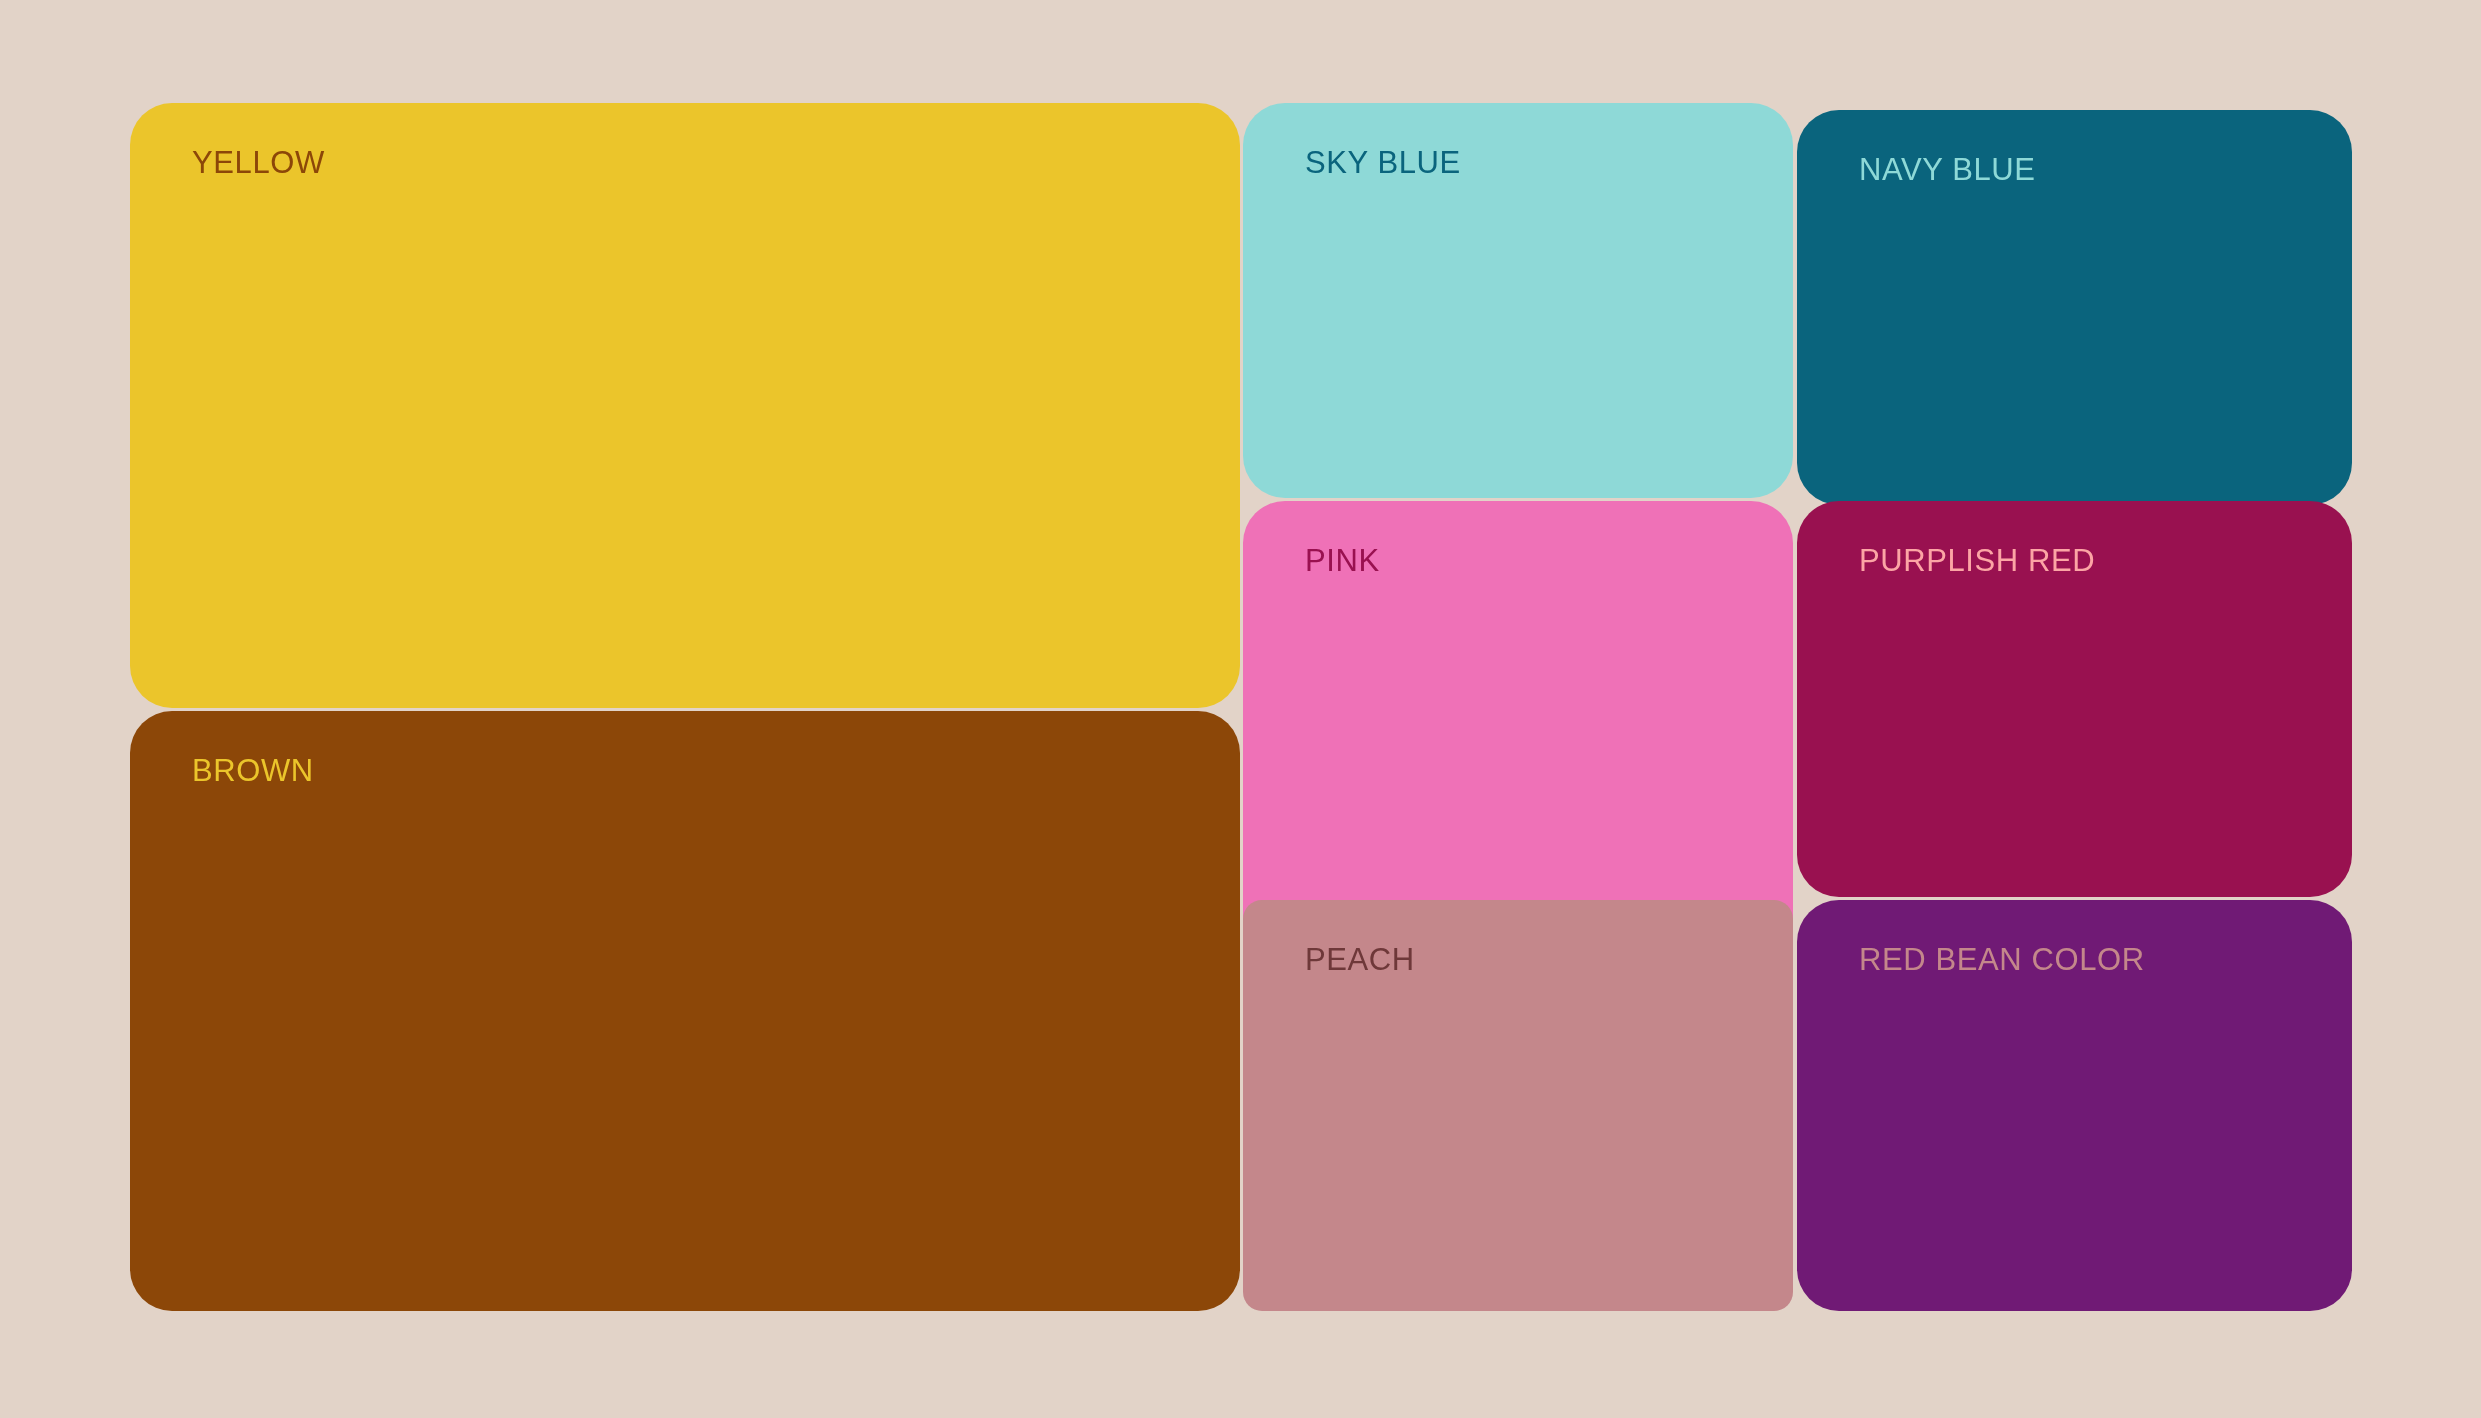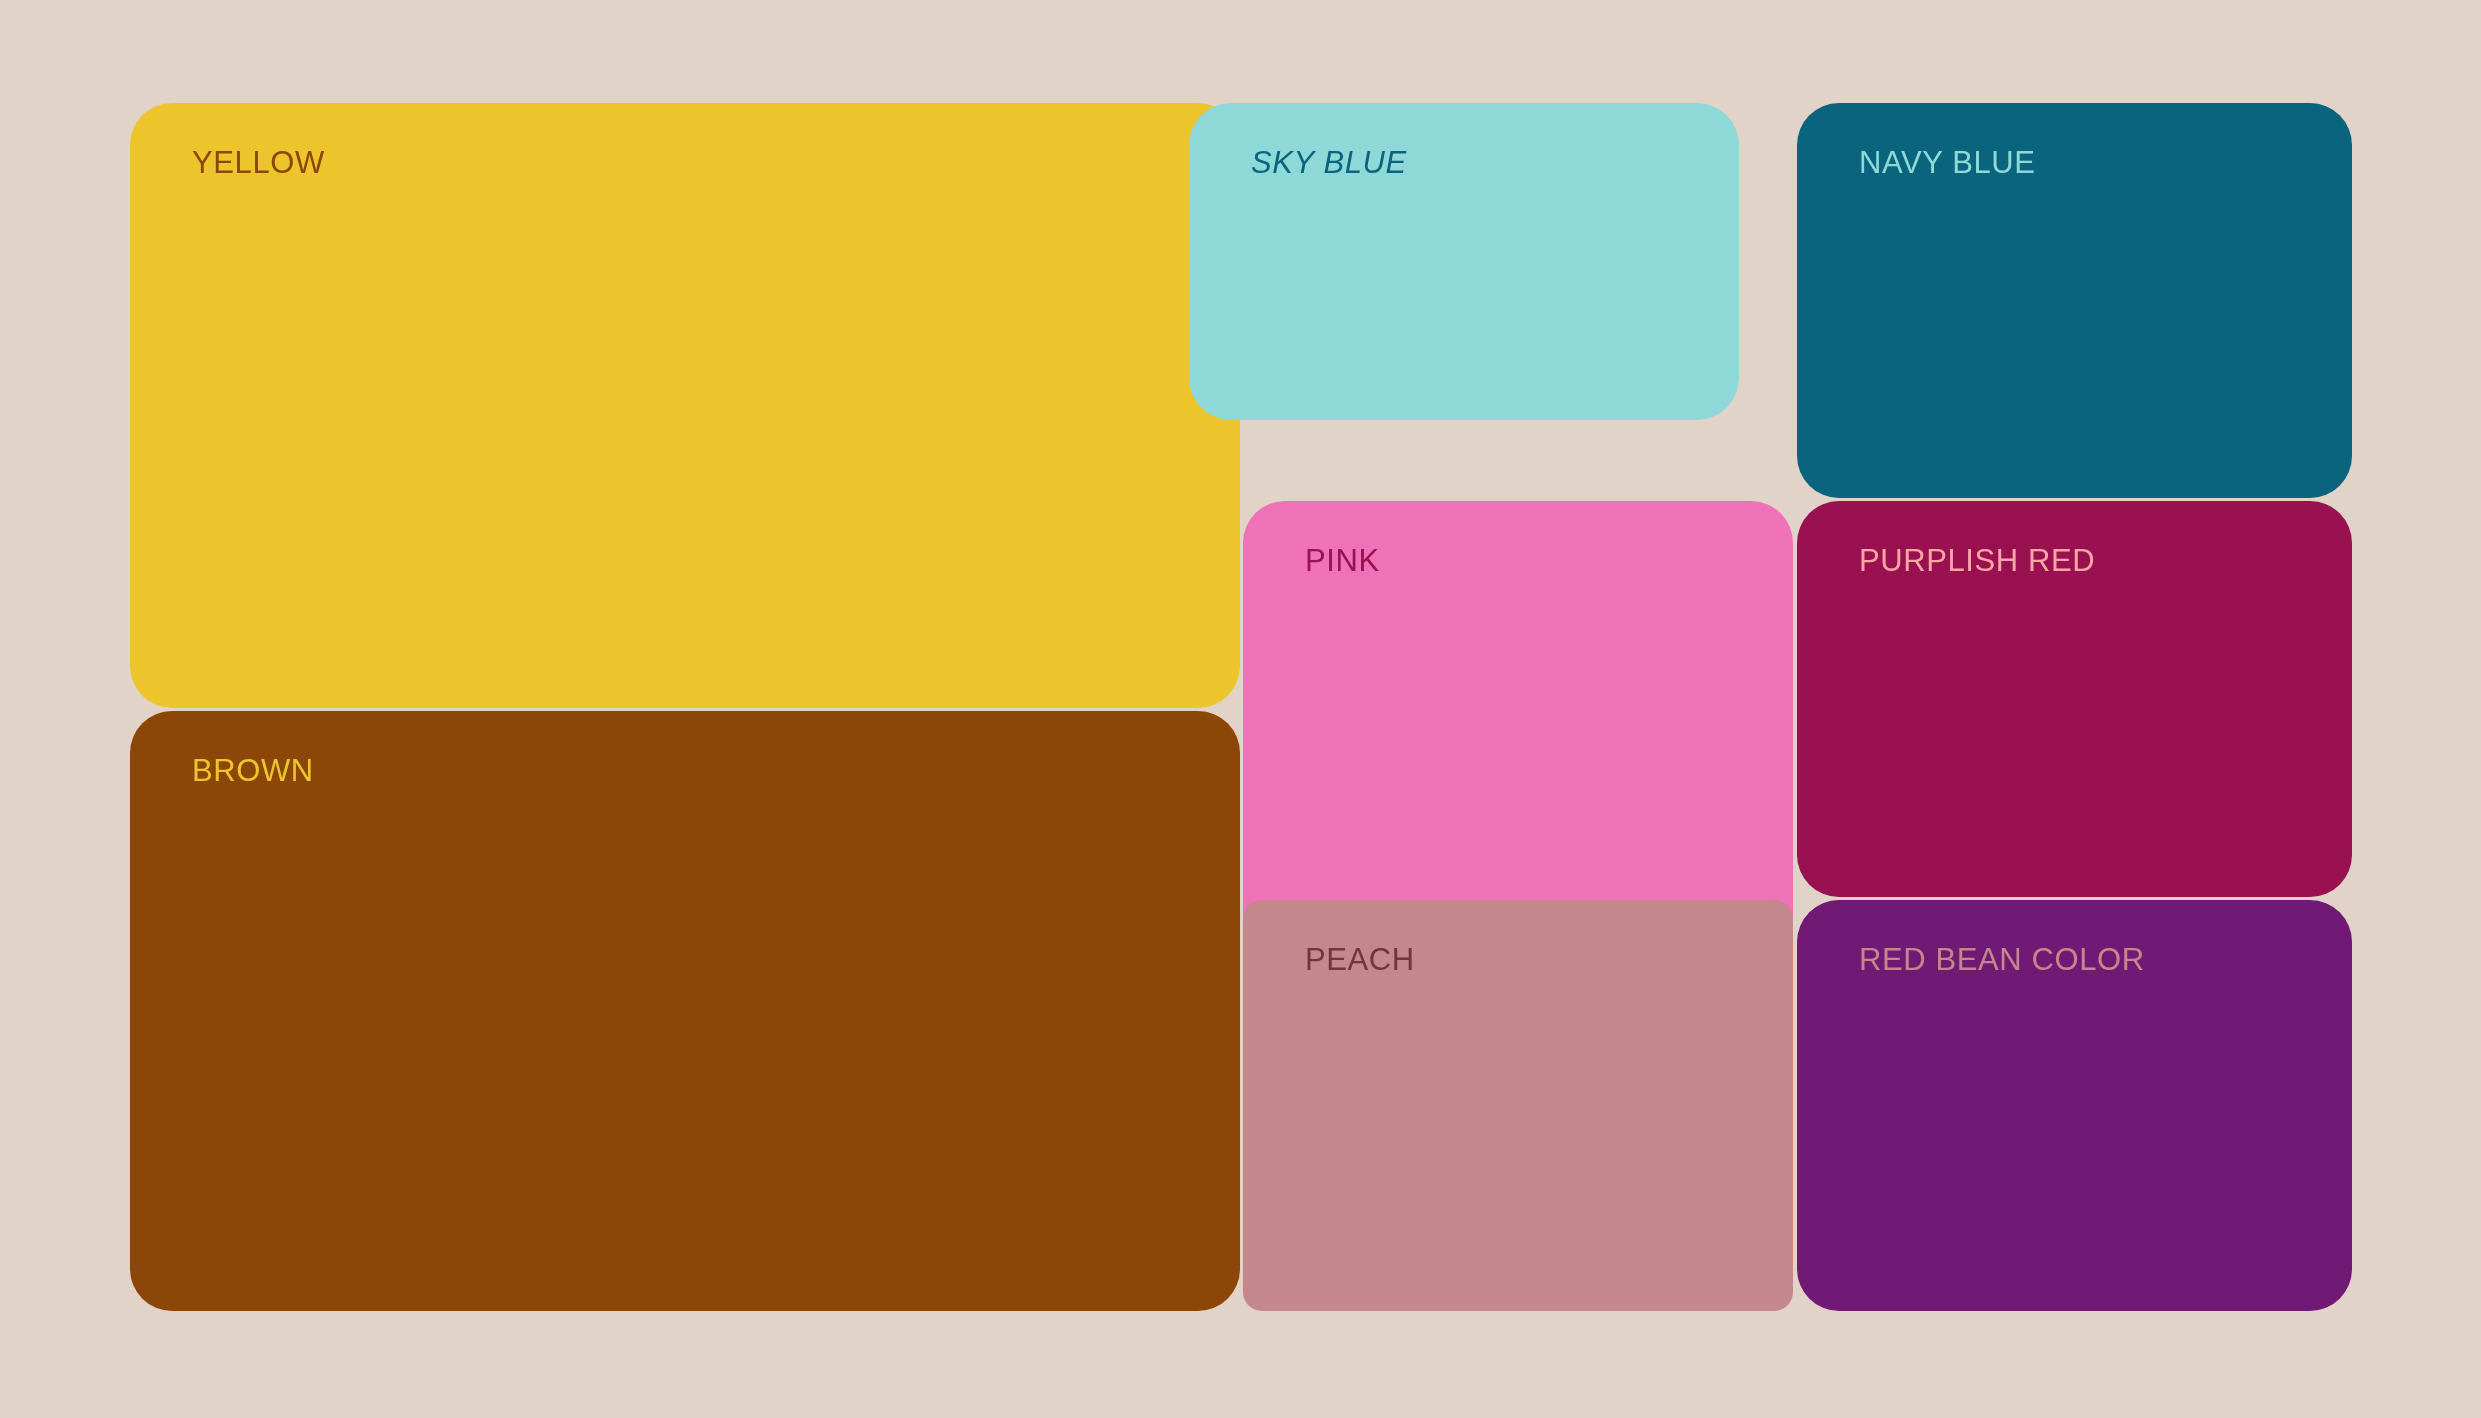--- a/index.html
+++ b/index.html
@@ -38,26 +38,26 @@
     line-height: 1;
     white-space: nowrap;
     font-family: "Liberation Sans", sans-serif;
   }
 
   
   #swatch-yellow  { left: 130px;  top: 103px;  width: 1110px; height: 605px; }
   #swatch-brown   { left: 130px;  top: 711px;  width: 1110px; height: 600px; }
 
   
-  #swatch-sky-blue { left: 1189px; top: 103px;  width: 550px; height: 317px; font-style: italic; }
+  #swatch-sky-blue { left: 1243px; top: 103px;  width: 550px; height: 395px; }
   #swatch-pink     { left: 1243px; top: 501px;  width: 550px; height: 460px; }
   #swatch-peach    { left: 1243px; top: 900px;  width: 550px; height: 411px; }
 
   
-  #swatch-navy-blue    { left: 1797px; top: 103px;  width: 555px; height: 395px; padding-left: 42px; }
+  #swatch-navy-blue    { left: 1797px; top: 110px;  width: 555px; height: 395px; padding-left: 42px; }
   #swatch-purplish-red { left: 1797px; top: 501px;  width: 555px; height: 396px; }
   #swatch-red-bean     { left: 1797px; top: 900px;  width: 555px; height: 411px; }
 </style>
 </head>
 <body style="background: rgb(226, 211, 200);">
 
 <div id="palette-board" style="background: rgb(226, 211, 200);">
 
   <div class="swatch" id="swatch-yellow" style="background-color: rgb(235, 197, 43);">
     <span class="swatch-label" style="color: rgb(140, 71, 8);">YELLOW</span>

